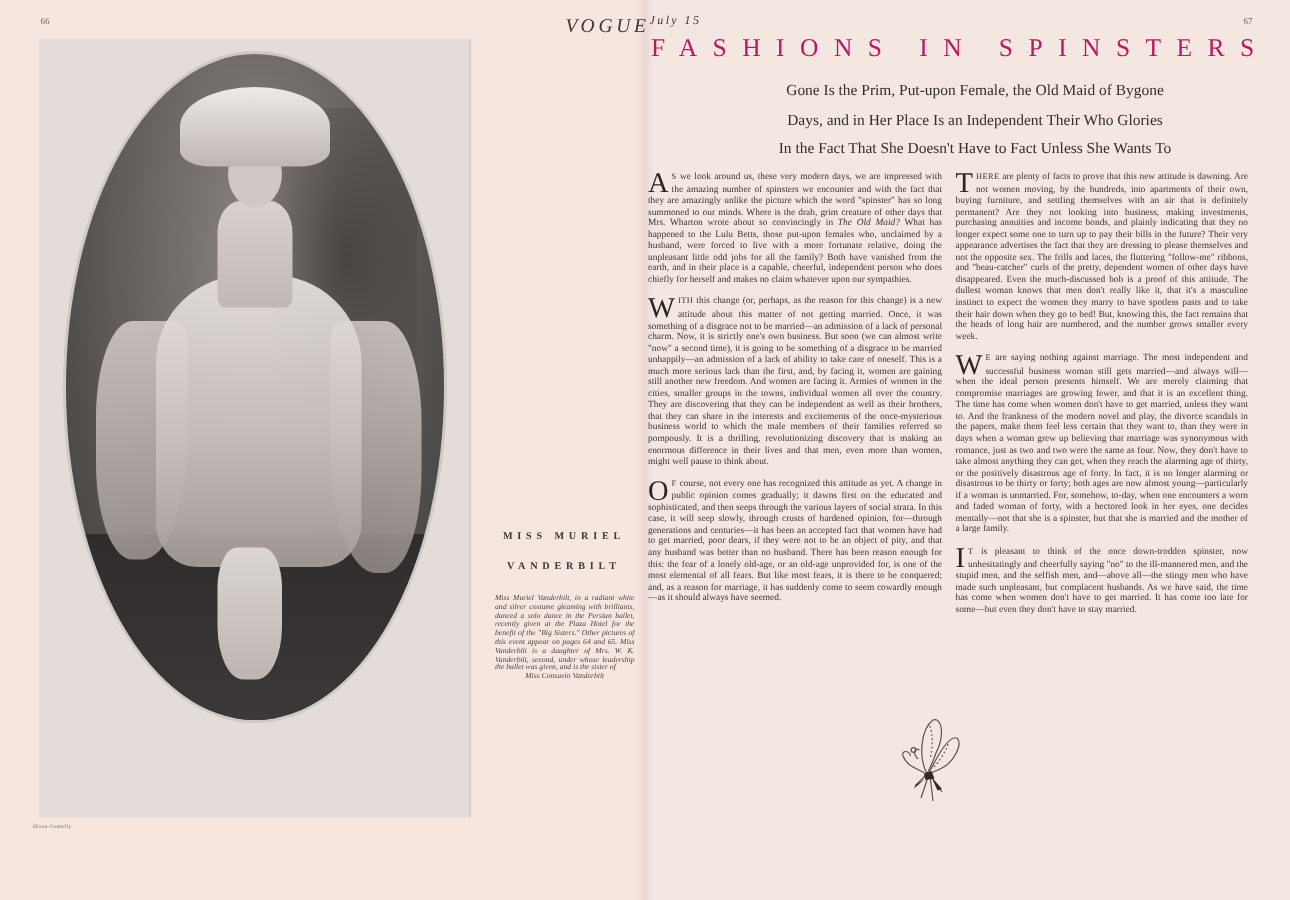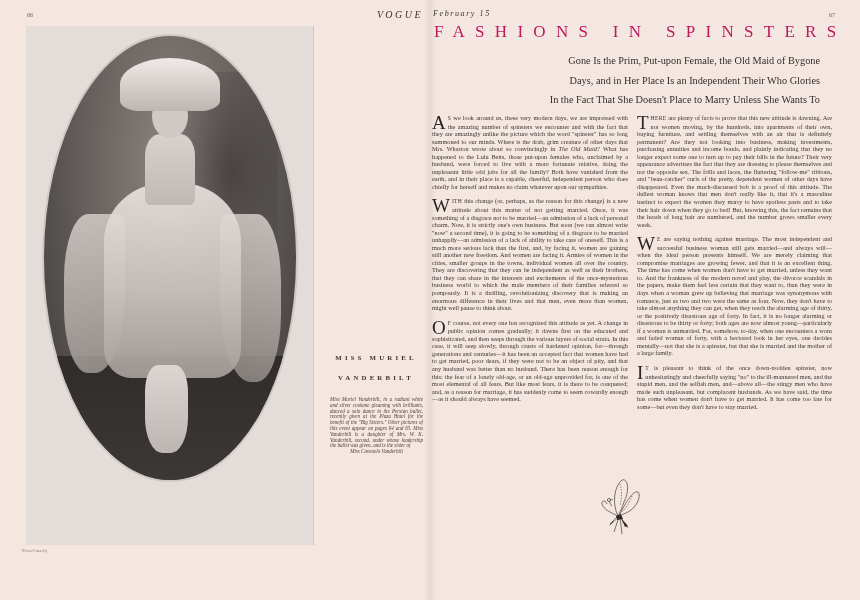--- a/index.html
+++ b/index.html
@@ -15,21 +15,21 @@
   .page-right { left: 430px; width: 430px; background: #f4e7e1; }
   .gutter {
     position: absolute; left: 424px; top: 0; width: 12px; height: 600px;
     background: linear-gradient(to right, rgba(0,0,0,0) 0%, rgba(120,90,80,0.10) 50%, rgba(0,0,0,0) 100%);
   }
 
   .folio { position: absolute; font-size: 6px; color: #6a605c; }
   .folio-left { left: 27px; top: 12px; }
   .folio-right { left: 829px; top: 12px; }
   .running-head {
-    position: absolute; top: 9px; font-style: italic; font-size: 10px;
+    position: absolute; top: 9px; font-style: italic; font-size: 13px;
     letter-spacing: 2.5px; color: #3c3532;
   }
   .rh-vogue { left: 377px; }
   .rh-date { left: 433px; letter-spacing: 1.6px; font-size: 8px; }
 
   
   .photo-frame {
     position: absolute; left: 26px; top: 26px; width: 288px; height: 519px;
     background: #e3dcd9;
     border-right: 1px solid #d2c8c4;
@@ -105,21 +105,21 @@
     color: #4a4340;
   }
   .caption-body .last { text-align: center; display: block; }
 
   
   .article-title {
     position: absolute; left: 434px; top: 22px; width: 400px;
     font-size: 17px; letter-spacing: 10.3px; color: #be185d; white-space: nowrap;
   }
   .deck {
-    position: absolute; left: 480px; width: 340px; text-align: right;
+    position: absolute; left: 480px; width: 340px; text-align: center;
     font-size: 10.3px; color: #332d2a; white-space: nowrap;
   }
   .deck-1 { top: 55px; }
   .deck-2 { top: 75px; }
   .deck-3 { top: 94px; }
 
   
   .column {
     position: absolute; font-size: 6.25px; line-height: 7.55px; text-align: justify;
     color: #3b3431;
@@ -140,21 +140,21 @@
 </style>
 </head>
 <body>
 
 <div class="page page-left"></div>
 <div class="page page-right"></div>
 <div class="gutter"></div>
 
 <span class="folio folio-left">66</span>
 <span class="running-head rh-vogue">VOGUE</span>
-<span class="running-head rh-date">February 15</span>
+<span class="running-head rh-date">July 15</span>
 <span class="folio folio-right">67</span>
 
 <div class="photo-frame">
   <div class="photo-oval">
     <div class="oval-shadow"></div>
     <div class="oval-floor"></div>
     <div class="figure-sleeve-l"></div>
     <div class="figure-sleeve-r"></div>
     <div class="figure-dress"></div>
     <div class="figure-legs"></div>
@@ -168,21 +168,21 @@
 <div class="caption-title cap-line1">MISS MURIEL</div>
 <div class="caption-title cap-line2">VANDERBILT</div>
 <div class="caption-body">
   <span>Miss Muriel Vanderbilt, in a radiant white and silver costume gleaming with brilliants, danced a solo dance in the Persian ballet, recently given at the Plaza Hotel for the benefit of the "Big Sisters." Other pictures of this event appear on pages 64 and 65. Miss Vanderbilt is a daughter of Mrs. W. K. Vanderbilt, second, under whose leadership the ballet was given, and is the sister of</span>
   <span class="last">Miss Consuelo Vanderbilt</span>
 </div>
 
 <div class="article-title">FASHIONS IN SPINSTERS</div>
 <div class="deck deck-1">Gone Is the Prim, Put-upon Female, the Old Maid of Bygone</div>
 <div class="deck deck-2">Days, and in Her Place Is an Independent Their Who Glories</div>
-<div class="deck deck-3">In the Fact That She Doesn't Place to Marry Unless She Wants To</div>
+<div class="deck deck-3">In the Fact That She Doesn't Have to Fact Unless She Wants To</div>
 
 <div class="column col-1">
   <p class="para">
     <span class="dropcap">A</span><span class="smallcaps">S</span><span> we look around us, these very modern days, we are impressed with the amazing number of spinsters we encounter and with the fact that they are amazingly unlike the picture which the word "spinster" has so long summoned to our minds. Where is the drab, grim creature of other days that Mrs. Wharton wrote about so convincingly in </span><span class="ital">The Old Maid?</span><span> What has happened to the Lulu Betts, those put-upon females who, unclaimed by a husband, were forced to live with a more fortunate relative, doing the unpleasant little odd jobs for all the family? Both have vanished from the earth, and in their place is a capable, cheerful, independent person who does chiefly for herself and makes no claim whatever upon our sympathies.</span>
   </p>
   <p class="para">
     <span class="dropcap">W</span><span class="smallcaps">ITH</span><span> this change (or, perhaps, as the reason for this change) is a new attitude about this matter of not getting married. Once, it was something of a disgrace not to be married—an admission of a lack of personal charm. Now, it is strictly one's own business. But soon (we can almost write "now" a second time), it is going to be something of a disgrace to be married unhappily—an admission of a lack of ability to take care of oneself. This is a much more serious lack than the first, and, by facing it, women are gaining still another new freedom. And women are facing it. Armies of women in the cities, smaller groups in the towns, individual women all over the country. They are discovering that they can be independent as well as their brothers, that they can share in the interests and excitements of the once-mysterious business world to which the male members of their families referred so pompously. It is a thrilling, revolutionizing discovery that is making an enormous difference in their lives and that men, even more than women, might well pause to think about.</span>
   </p>
   <p class="para">
     <span class="dropcap">O</span><span class="smallcaps">F</span><span> course, not every one has recognized this attitude as yet. A change in public opinion comes gradually; it dawns first on the educated and sophisticated, and then seeps through the various layers of social strata. In this case, it will seep slowly, through crusts of hardened opinion, for—through generations and centuries—it has been an accepted fact that women have had to get married, poor dears, if they were not to be an object of pity, and that any husband was better than no husband. There has been reason enough for this: the fear of a lonely old-age, or an old-age unprovided for, is one of the most elemental of all fears. But like most fears, it is there to be conquered; and, as a reason for marriage, it has suddenly come to seem cowardly enough—as it should always have seemed.</span>

